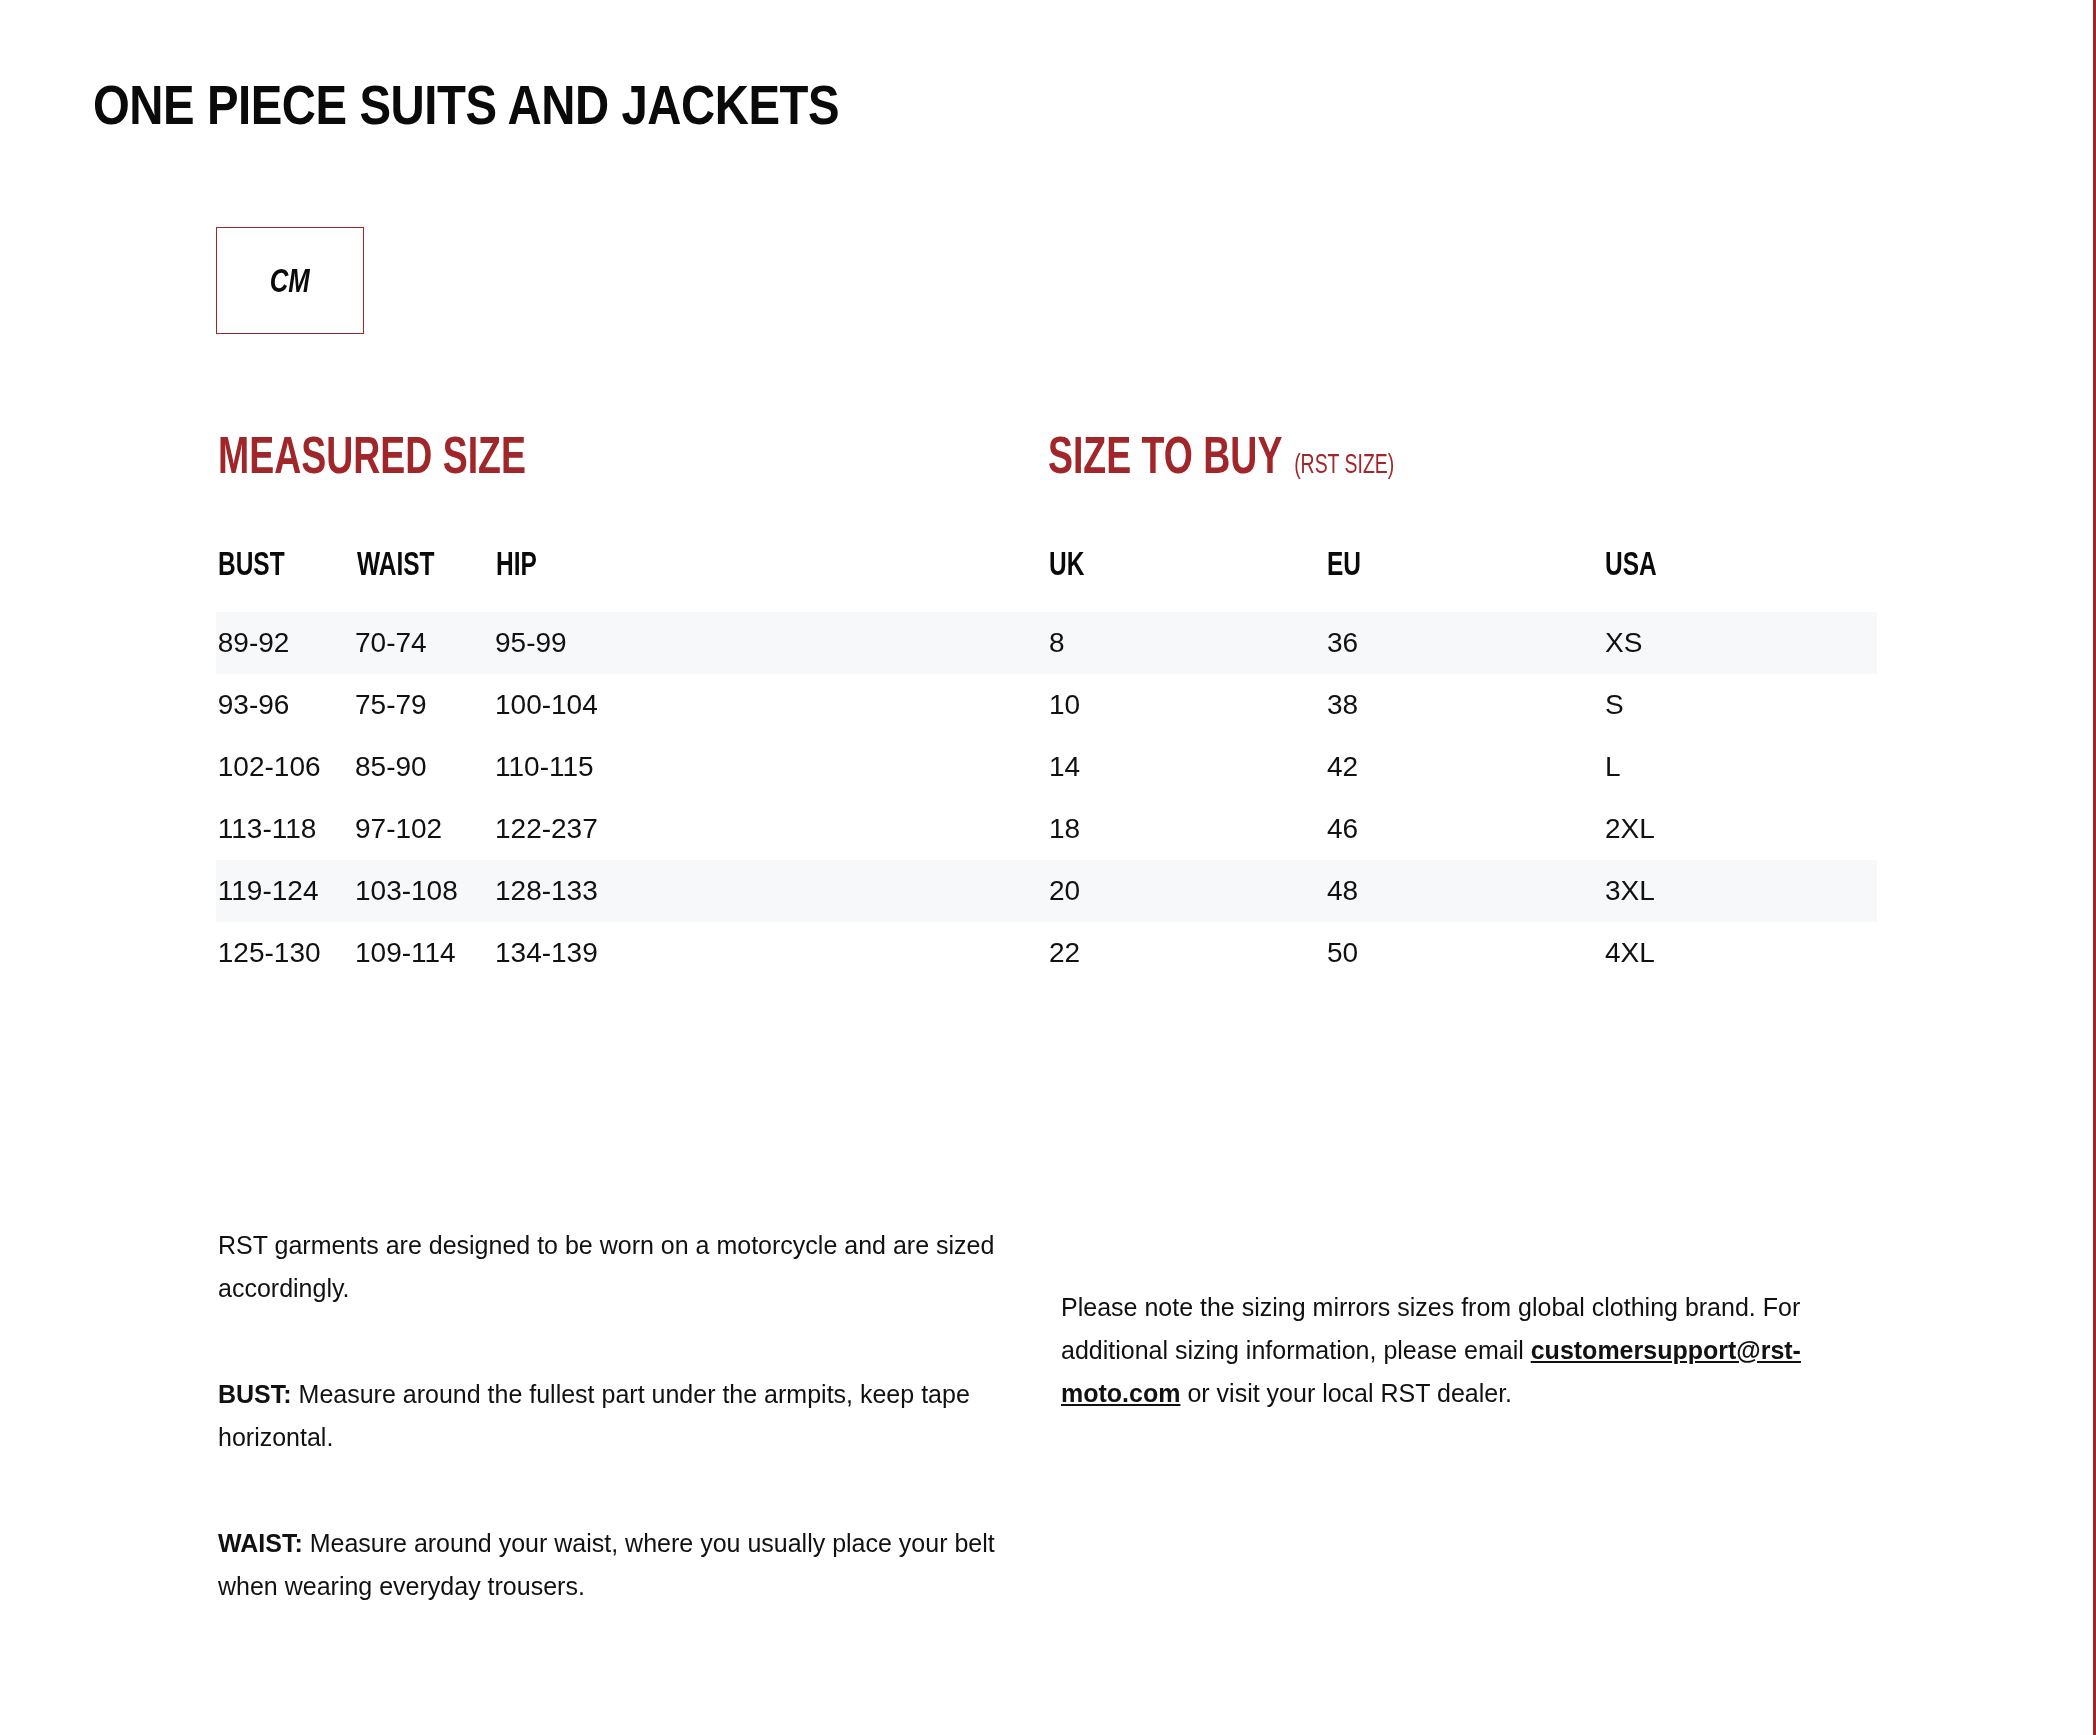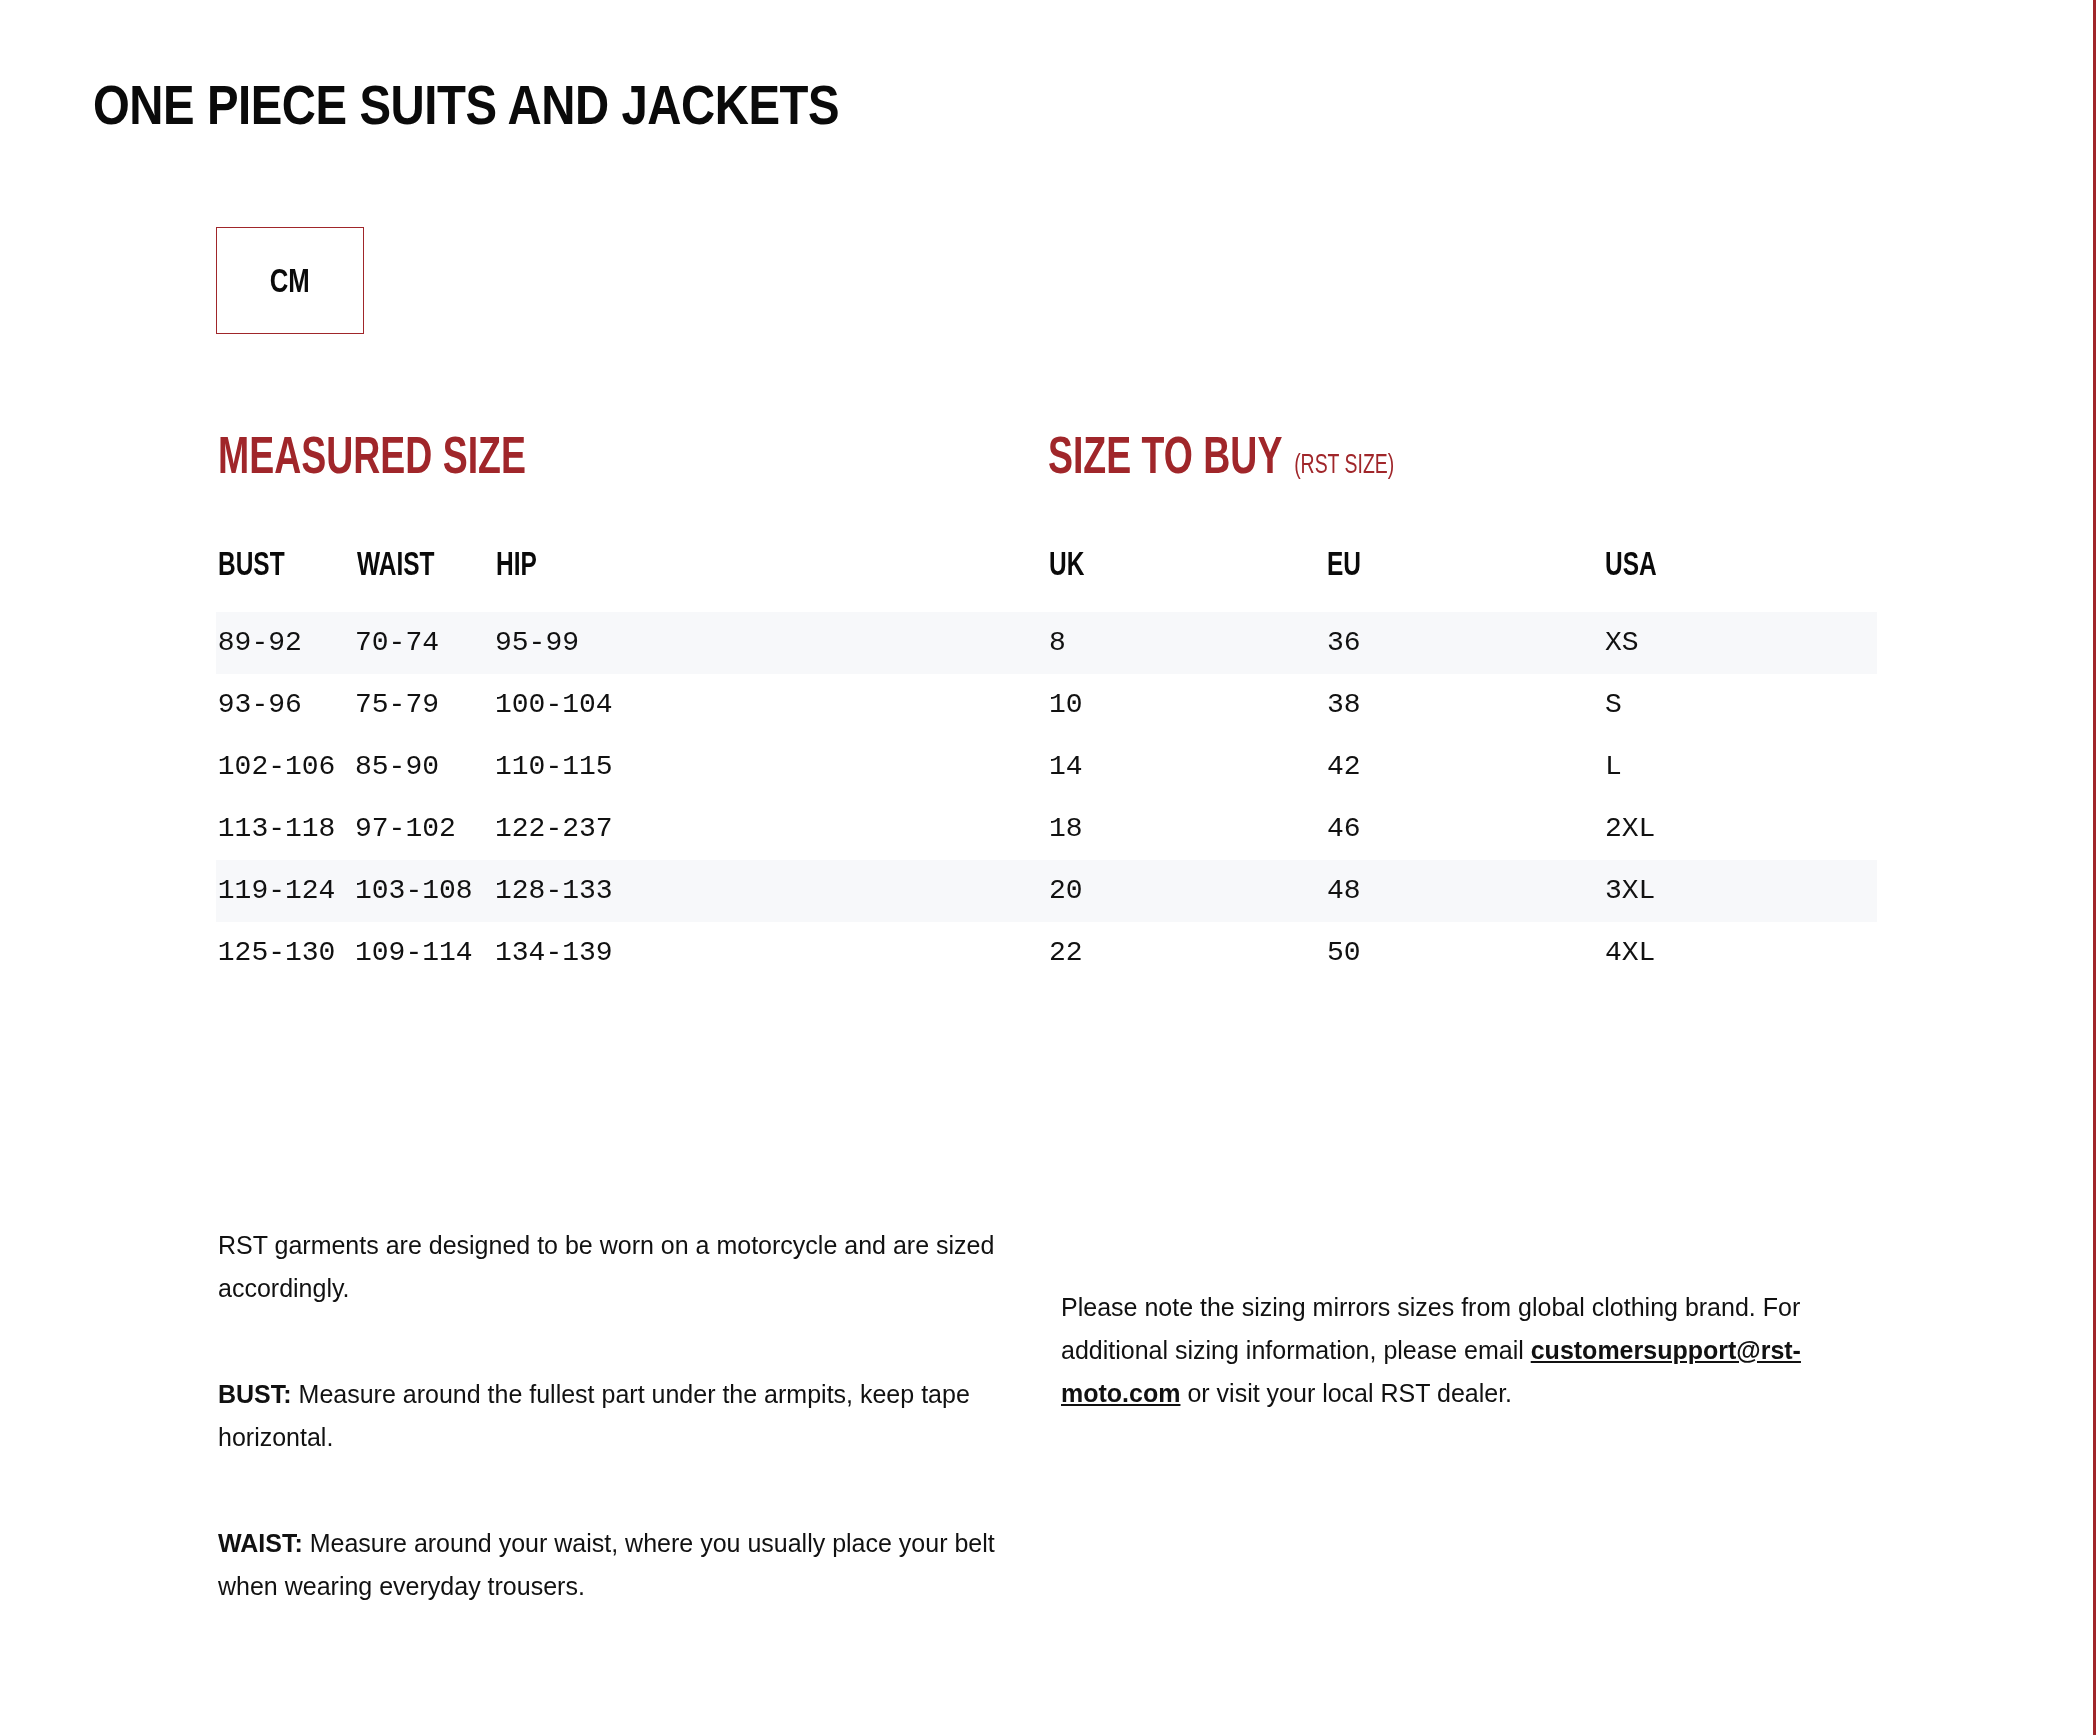--- a/index.html
+++ b/index.html
@@ -22,20 +22,21 @@
     transform: scaleX(0.86);
     letter-spacing: -0.5px;
   }
   #unit-toggle {
     left: 216px; top: 227px; width: 148px; height: 107px;
     box-sizing: border-box;
     border: 1.8px solid #a0262a;
     background: #fff;
     display: flex; align-items: center; justify-content: center;
     cursor: pointer;
+    font-style: italic;
   }
   #unit-toggle span {
     font-weight: bold; font-size: 33px; color: #0a0a0a;
     transform: scaleX(0.78); display: inline-block;
   }
   .section-heading {
     top: 425px;
     font-size: 52px; line-height: 60px;
     color: #a0262a;
     transform: scaleX(0.72);
@@ -53,21 +54,21 @@
     transform: scaleX(0.72);
   }
   .table-rows { left: 216px; top: 612px; width: 1661px; }
   .row {
     position: relative; height: 62px; width: 1661px;
   }
   .row.striped { background: #f7f8fa; }
   .cell {
     position: absolute; top: 0; height: 62px; line-height: 62px;
     font-size: 28px; color: #111111; white-space: nowrap;
-    font-family: Liberation Mono, monospace;
+    font-family: Liberation Sans, sans-serif;
   }
   .c0 { left: 1.8px; }
   .c1 { left: 139px; }
   .c2 { left: 279px; }
   .c3 { left: 833px; }
   .c4 { left: 1111px; }
   .c5 { left: 1389px; }
   .notes {
     font-size: 25px; line-height: 43px; color: #111111;
     font-family: "Liberation Sans", sans-serif;

